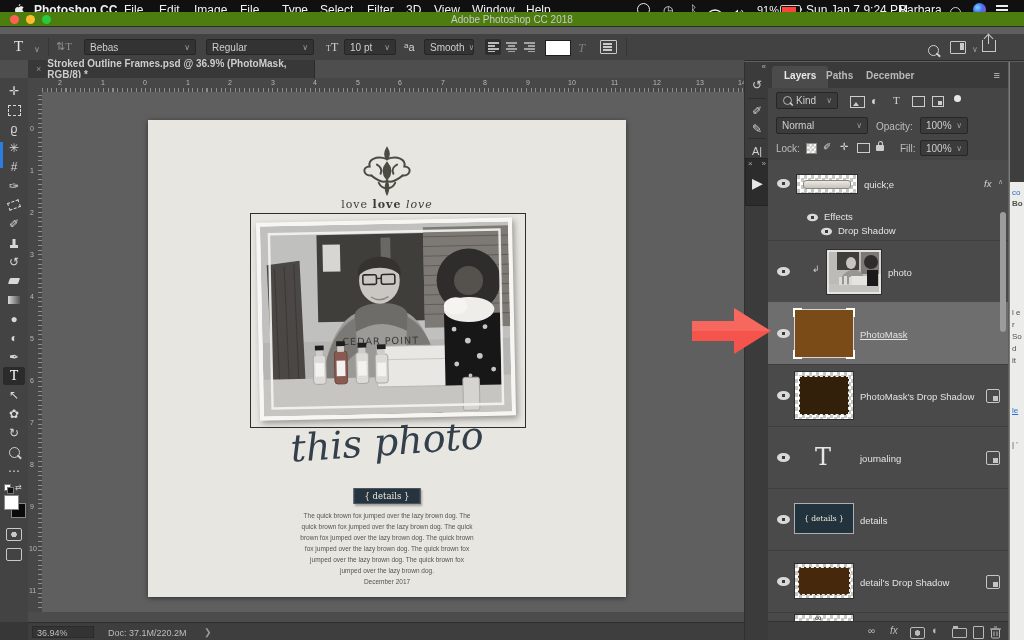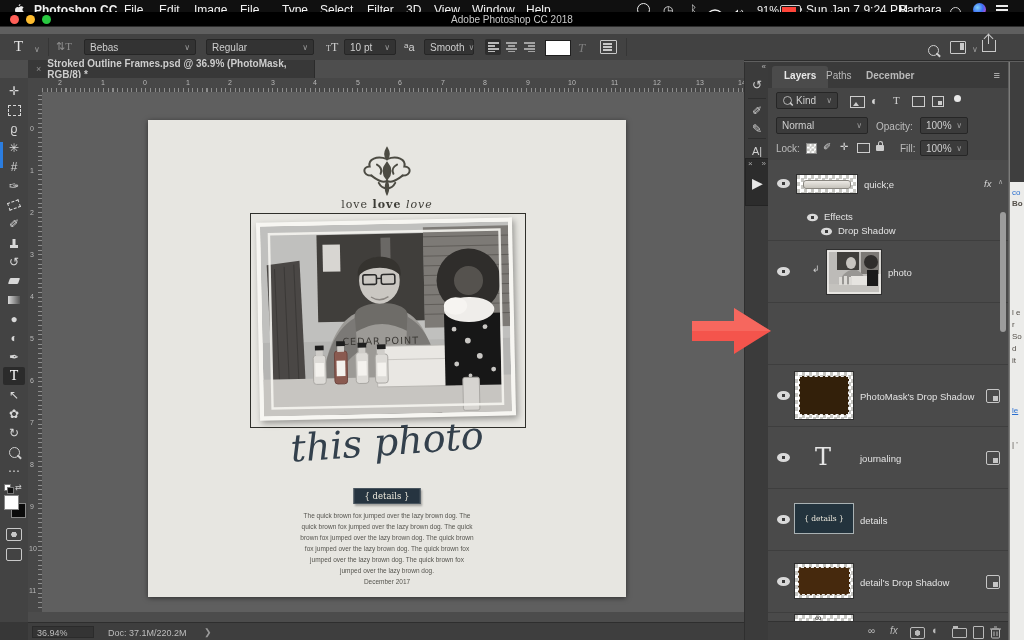--- a/index.html
+++ b/index.html
@@ -71,21 +71,21 @@
       <span class="a" style="left:1px;top:1px;width:14px;height:5px;background:#ff453a;"></span>
       <span class="a" style="left:19px;top:2px;width:2px;height:3px;background:#cfcfcf;border-radius:0 1px 1px 0;"></span>
     </span>
     <span class="a" style="left:806px;top:3px;color:#f2f2f2;font-size:12px;">Sun Jan 7 9:24 PM</span>
     <span class="a" style="left:899px;top:3px;color:#f2f2f2;font-size:12px;">Barbara</span>
     <span class="a" style="left:950px;top:4px;"><span class="mag"></span></span>
     <span class="a" style="left:973px;top:3px;width:13px;height:13px;border-radius:50%;background:radial-gradient(circle at 35% 35%,#7fd2f7,#3b6ef5 45%,#a84fd8 72%,#e4549a);"></span>
     <span class="a" style="left:996px;top:5px;width:12px;height:2px;background:#ededed;box-shadow:0 4px 0 #ededed,0 8px 0 #ededed;"></span>
   </div>
 
-  <div class="a" style="left:0;top:12px;width:1024px;height:14px;background:#000000;border-bottom:1px solid #2c2c2c;">
+  <div class="a" style="left:0;top:12px;width:1024px;height:14px;background:#4d7c0f;border-bottom:1px solid #2c2c2c;">
     <span class="a" style="left:10px;top:3px;width:9px;height:9px;border-radius:50%;background:#ff5f57;"></span>
     <span class="a" style="left:26px;top:3px;width:9px;height:9px;border-radius:50%;background:#febc2e;"></span>
     <span class="a" style="left:42px;top:3px;width:9px;height:9px;border-radius:50%;background:#28c840;"></span>
     <span class="a" style="left:0;top:2px;width:1024px;text-align:center;color:#c9c9c9;font-size:10px;">Adobe Photoshop CC 2018</span>
   </div>
 
   <div class="a" style="left:0;top:34px;width:1024px;height:26px;background:#424242;border-bottom:1px solid #2c2c2c;">
     <span class="a" style="left:14px;top:4px;color:#e6e6e6;font-size:15px;font-family:'Liberation Serif',serif;">T</span>
     <span class="a chev" style="left:30px;top:11px;">∨</span>
     <span class="a" style="left:48px;top:4px;width:1px;height:18px;background:#363636;"></span>
@@ -386,21 +386,21 @@
       <span class="a" style="left:2px;top:0;color:#a8a8a8;font-size:8px;">×</span>
       <span class="a" style="right:2px;top:0;color:#a8a8a8;font-size:8px;">»</span>
       <span class="a" style="left:6px;top:16px;color:#e8e8e8;font-size:14px;">▶</span>
     </div>
   </div>
 
   <div class="a" style="left:768px;top:62px;width:240px;height:578px;background:#474747;">
 
     <div class="a" style="left:0;top:0;width:240px;height:26px;background:#3a3a3a;border-bottom:1px solid #2f2f2f;">
       <div class="a" style="left:4px;top:4px;height:22px;padding:4px 12px 0;box-sizing:border-box;background:#4b4b4b;border-radius:3px 3px 0 0;color:#e8e8e8;font-size:10px;font-weight:bold;">Layers</div>
-      <div class="a" style="left:58px;top:8px;color:#b9b9b9;font-size:10px;font-weight:normal;">Paths</div>
+      <div class="a" style="left:58px;top:8px;color:#b9b9b9;font-size:10px;font-weight:bold;">Paths</div>
       <div class="a" style="left:98px;top:8px;color:#b9b9b9;font-size:10px;font-weight:bold;">December</div>
       <span class="a" style="right:8px;top:7px;color:#c9c9c9;font-size:11px;">≡</span>
     </div>
 
     <div class="a" style="left:0;top:26px;width:240px;height:26px;background:#454545;border-bottom:1px solid #3a3a3a;">
       <div class="a field" style="left:8px;top:4px;width:62px;height:17px;background:#3b3b3b;">
         <span style="display:flex;align-items:center;gap:3px;">
             <span class="mag" style="transform:scale(.8);"></span>
             <span>Kind</span>
           </span>
@@ -480,20 +480,30 @@
             <rect x="12" y="27" width="3" height="8" fill="#dddbd7"></rect>
             <rect x="17" y="26" width="3" height="9" fill="#dddbd7"></rect>
             <rect x="22" y="27" width="3" height="8" fill="#dddbd7"></rect>
             <rect x="1" y="1" width="52" height="42" fill="none" stroke="#f2f1ed" stroke-width="1.5"></rect>
           </svg>
         </span>
         <span class="a lname" style="left:120px;top:27px;">photo</span>
       </div>
       <div class="rowline" style="top:142px;"></div>
 
+      <div class="a" style="left:0;top:142px;width:240px;height:62px;background:#6e6e6e;">
+        <span class="eye a" style="left:9px;top:27px;"></span>
+        <span class="a" style="left:26px;top:7px;width:58px;height:47px;background:#7a4a17;border:1px solid #d8d8d8;">
+          <span class="corner" style="left:-2px;top:-2px;border-left:2px solid #fff;border-top:2px solid #fff;"></span>
+          <span class="corner" style="right:-2px;top:-2px;border-right:2px solid #fff;border-top:2px solid #fff;"></span>
+          <span class="corner" style="left:-2px;bottom:-2px;border-left:2px solid #fff;border-bottom:2px solid #fff;"></span>
+          <span class="corner" style="right:-2px;bottom:-2px;border-right:2px solid #fff;border-bottom:2px solid #fff;"></span>
+        </span>
+        <span class="a lname" style="left:92px;top:27px;text-decoration:underline;">PhotoMask</span>
+      </div>
       <div class="rowline" style="top:204px;"></div>
 
       <div class="a" style="left:0;top:204px;width:240px;height:62px;">
         <span class="eye a" style="left:9px;top:27px;"></span>
         <span class="a chk" style="left:26px;top:7px;width:58px;height:47px;border:1px solid #2f2f2f;">
           <span class="a" style="left:4px;top:4px;right:4px;bottom:4px;background:#33200a;border:1px dashed #f0f0f0;"></span>
         </span>
         <span class="a lname" style="left:92px;top:27px;">PhotoMask's Drop Shadow</span>
         <span class="lsbadge" style="left:218px;top:25px;"></span>
       </div>

